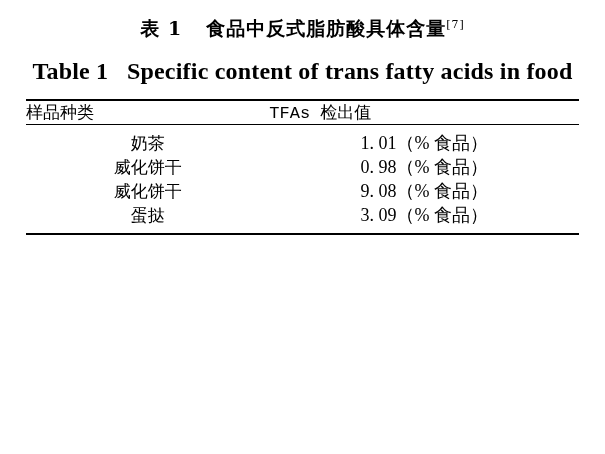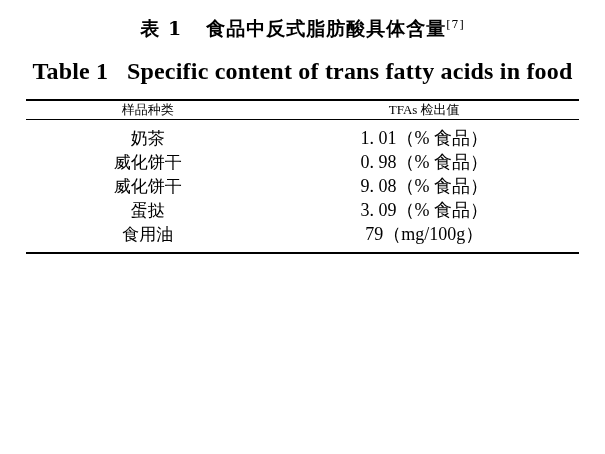--- a/index.html
+++ b/index.html
@@ -63,28 +63,27 @@
   .rule-top {
     border-top: 2.2px solid #000;
   }
   .rule-mid {
     border-top: 1.1px solid #000;
   }
   .rule-bot {
     border-top: 2.2px solid #000;
   }
   .head-row td {
-    font-size: 13px;
-    text-align: center;
+    font-size: 17px;
     padding: 9px 0 10px 0;
     font-family: "DejaVu Serif", "Liberation Serif", serif;
     margin-top: 37px;
   }
   .head-row td.en-head {
-    font-family: Liberation Serif, serif;
+    font-family: Liberation Mono, monospace;
   }
   .body-row td {
     font-size: 17px;
     text-align: center;
     padding: 13px 0 13px 0;
     font-family: Liberation Serif, serif;
   }
   .body-row td.val {
     font-family: "Liberation Serif", "DejaVu Serif", serif;
     font-size: 18px;
@@ -135,24 +134,20 @@
         <td class="val">0. 98（% 食品）</td>
       </tr>
       <tr class="body-row">
         <td>威化饼干</td>
         <td class="val">9. 08（% 食品）</td>
       </tr>
       <tr class="body-row">
         <td>蛋挞</td>
         <td class="val">3. 09（% 食品）</td>
       </tr>
-      <tr class="body-row">
-        <td>食用油</td>
-        <td class="val">79（mg/100g）</td>
-      </tr>
 
       <tr class="spacer-row">
           <td colspan="2"></td>
         </tr>
       <tr class="rule-bot">
           <td colspan="2"></td>
         </tr>
     </tbody>
   </table>
 

